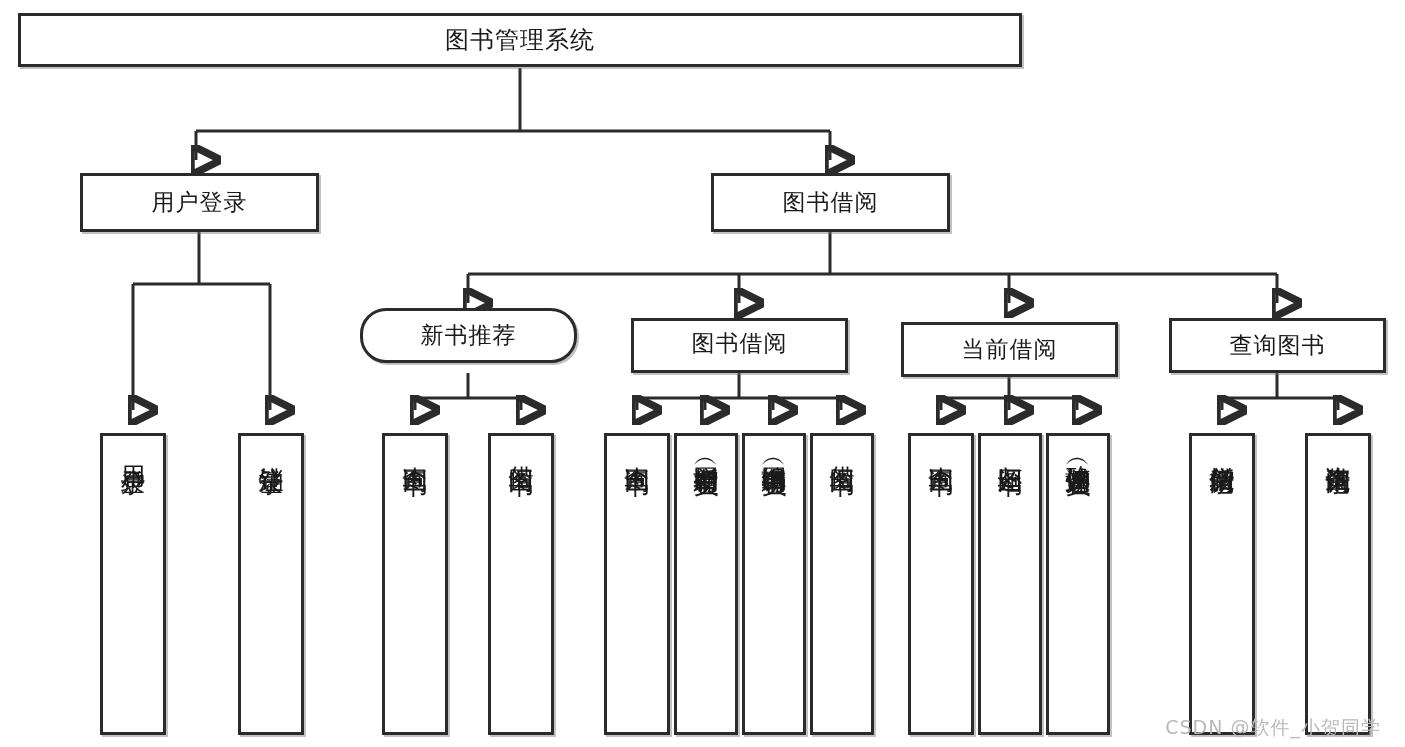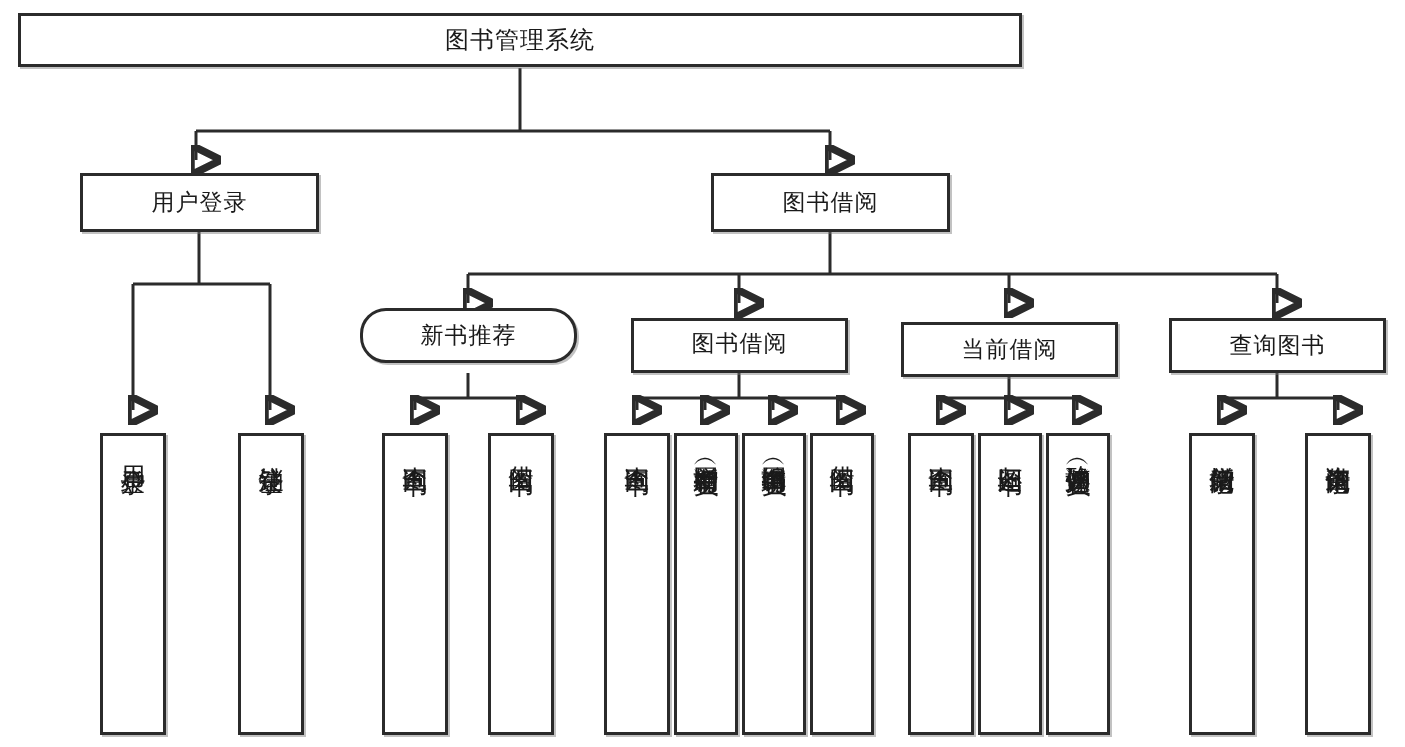--- a/index.html
+++ b/index.html
@@ -208,14 +208,15 @@
   </div>
 
   <div class="node v tall" style="left:1189px; top:433px; width:66px; height:302px;">
     <span class="vtext">新增借阅记录</span>
   </div>
 
   <div class="node v tall" style="left:1305px; top:433px; width:66px; height:302px;">
     <span class="vtext">查询借阅记录</span>
   </div>
 
+  <div class="watermark">CSDN @软件_小贺同学</div>
 
 </div>
 
 </body></html>

